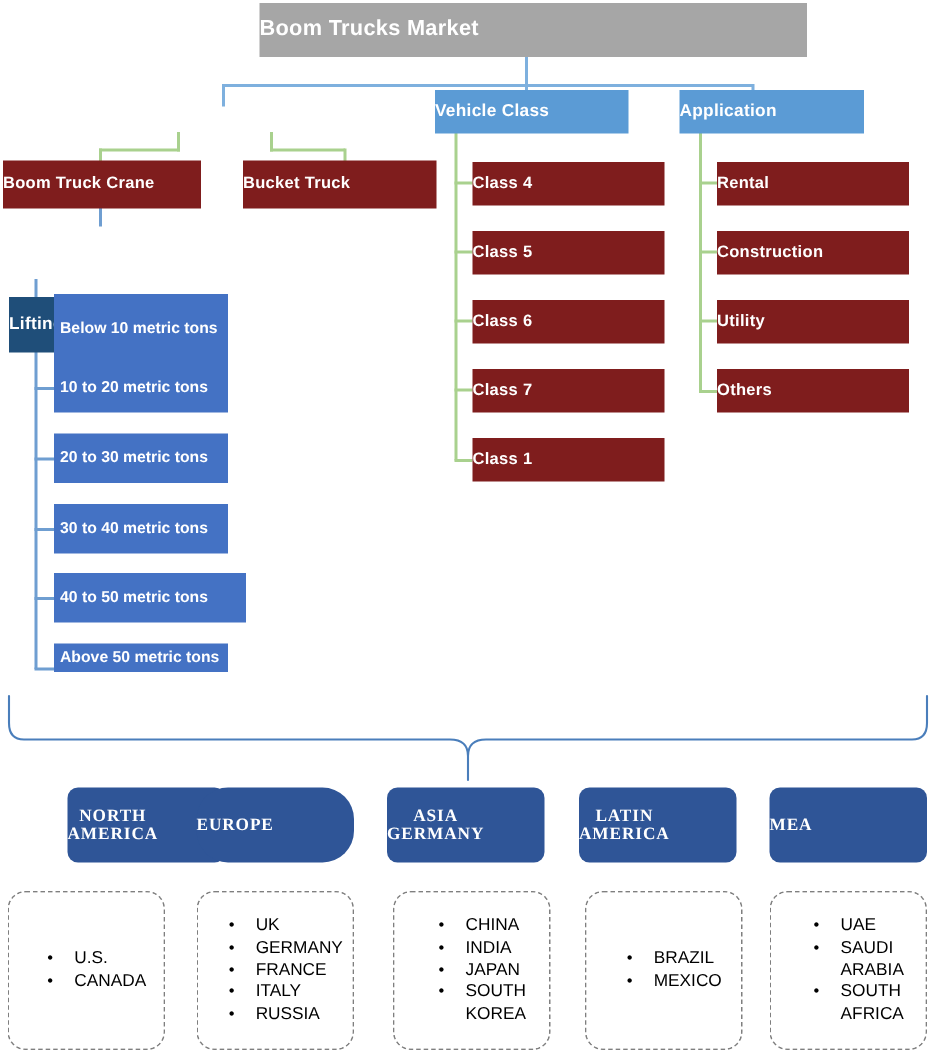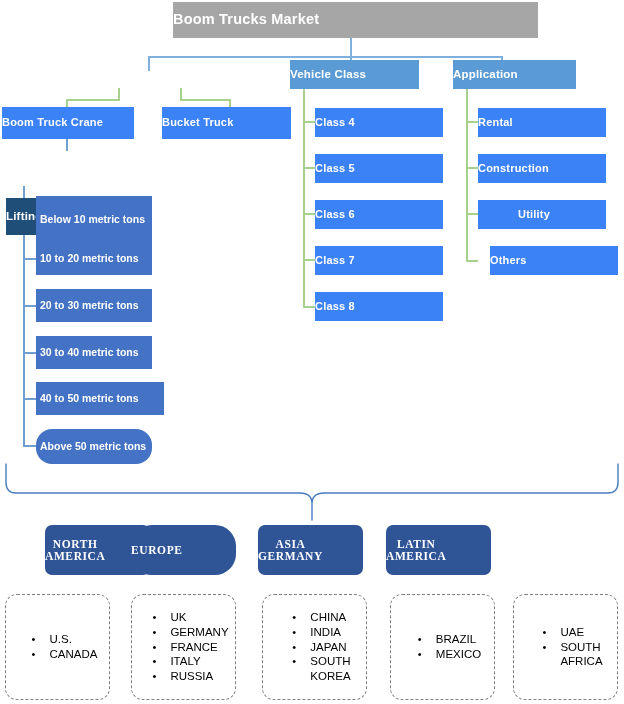--- a/index.html
+++ b/index.html
@@ -39,21 +39,21 @@
     letter-spacing: .2px;
   }
   
   .node-l1 {
     background: #5b9bd5;
     font-size: 11.5px;
     letter-spacing: .2px;
   }
   
   .node-green {
-    background: #3b82f6;
+    background: #7f1d1d;
     font-size: 11px;
     letter-spacing: .2px;
   }
   
   .node-navy {
     background: #1f4e79;
     font-size: 11.5px;
     letter-spacing: .2px;
     margin-top: 48px;
   }
@@ -199,67 +199,70 @@
   </div>
   <div class="node node-blue" style="left:36px; top:289px; width:116px; height:33px;">
     <span>20 to 30 metric tons</span>
   </div>
   <div class="node node-blue" style="left:36px; top:336px; width:116px; height:33px;">
     <span>30 to 40 metric tons</span>
   </div>
   <div class="node node-blue" style="left:36px; top:382px; width:128px; height:33px;">
     <span>40 to 50 metric tons</span>
   </div>
-  <div class="node node-blue" style="left:36px; top:429px; width:116px; height:35px;border-radius:16px;">
+  <div class="node node-blue" style="left:36px; top:429px; width:116px; height:19px;">
     <span>Above 50 metric tons</span>
   </div>
 
   <div class="node node-green" style="left:315px; top:108px; width:128px; height:29px;">
     <span>Class 4</span>
   </div>
   <div class="node node-green" style="left:315px; top:154px; width:128px; height:29px;">
     <span>Class 5</span>
   </div>
   <div class="node node-green" style="left:315px; top:200px; width:128px; height:29px;">
     <span>Class 6</span>
   </div>
   <div class="node node-green" style="left:315px; top:246px; width:128px; height:29px;">
     <span>Class 7</span>
   </div>
   <div class="node node-green" style="left:315px; top:292px; width:128px; height:29px;">
-    <span>Class 8</span>
+    <span>Class 1</span>
   </div>
 
   <div class="node node-green" style="left:478px; top:108px; width:128px; height:29px;">
     <span>Rental</span>
   </div>
   <div class="node node-green" style="left:478px; top:154px; width:128px; height:29px;">
     <span>Construction</span>
   </div>
-  <div class="node node-green" style="left:478px; top:200px; width:128px; height:29px;padding-left:40px;">
+  <div class="node node-green" style="left:478px; top:200px; width:128px; height:29px;">
     <span>Utility</span>
   </div>
-  <div class="node node-green" style="left:478px; top:246px; width:128px; height:29px;margin-left:12px;">
+  <div class="node node-green" style="left:478px; top:246px; width:128px; height:29px;">
     <span>Others</span>
   </div>
 
   <div class="node node-region" style="left:5px; top:525px; width:105px; height:50px; white-space:pre-line;margin-left:40px;">
     <span>NORTH
 AMERICA</span>
   </div>
   <div class="node node-region" style="left:131px; top:525px; width:105px; height:50px; white-space:pre-line;border-radius:21px;">
     <span>EUROPE</span>
   </div>
   <div class="node node-region" style="left:258px; top:525px; width:105px; height:50px; white-space:pre-line;">
     <span>ASIA
 GERMANY</span>
   </div>
   <div class="node node-region" style="left:386px; top:525px; width:105px; height:50px; white-space:pre-line;">
     <span>LATIN
 AMERICA</span>
+  </div>
+  <div class="node node-region" style="left:513px; top:525px; width:105px; height:50px; white-space:pre-line;">
+    <span>MEA</span>
   </div>
 
   <div class="region-body" style="left:5px; top:594px; width:105px; height:106px;">
     <ul class="region-list">
       <li>U.S.</li>
       <li>CANADA</li>
     </ul>
   </div>
 
   <div class="region-body" style="left:131px; top:594px; width:105px; height:106px;">
@@ -285,18 +288,20 @@
   <div class="region-body" style="left:390px; top:594px; width:105px; height:106px;">
     <ul class="region-list">
       <li>BRAZIL</li>
       <li>MEXICO</li>
     </ul>
   </div>
 
   <div class="region-body" style="left:513px; top:594px; width:105px; height:106px;">
     <ul class="region-list">
       <li>UAE</li>
+      <li>SAUDI
+ARABIA</li>
       <li>SOUTH
 AFRICA</li>
     </ul>
   </div>
 
 </div>
 
 </body></html>

